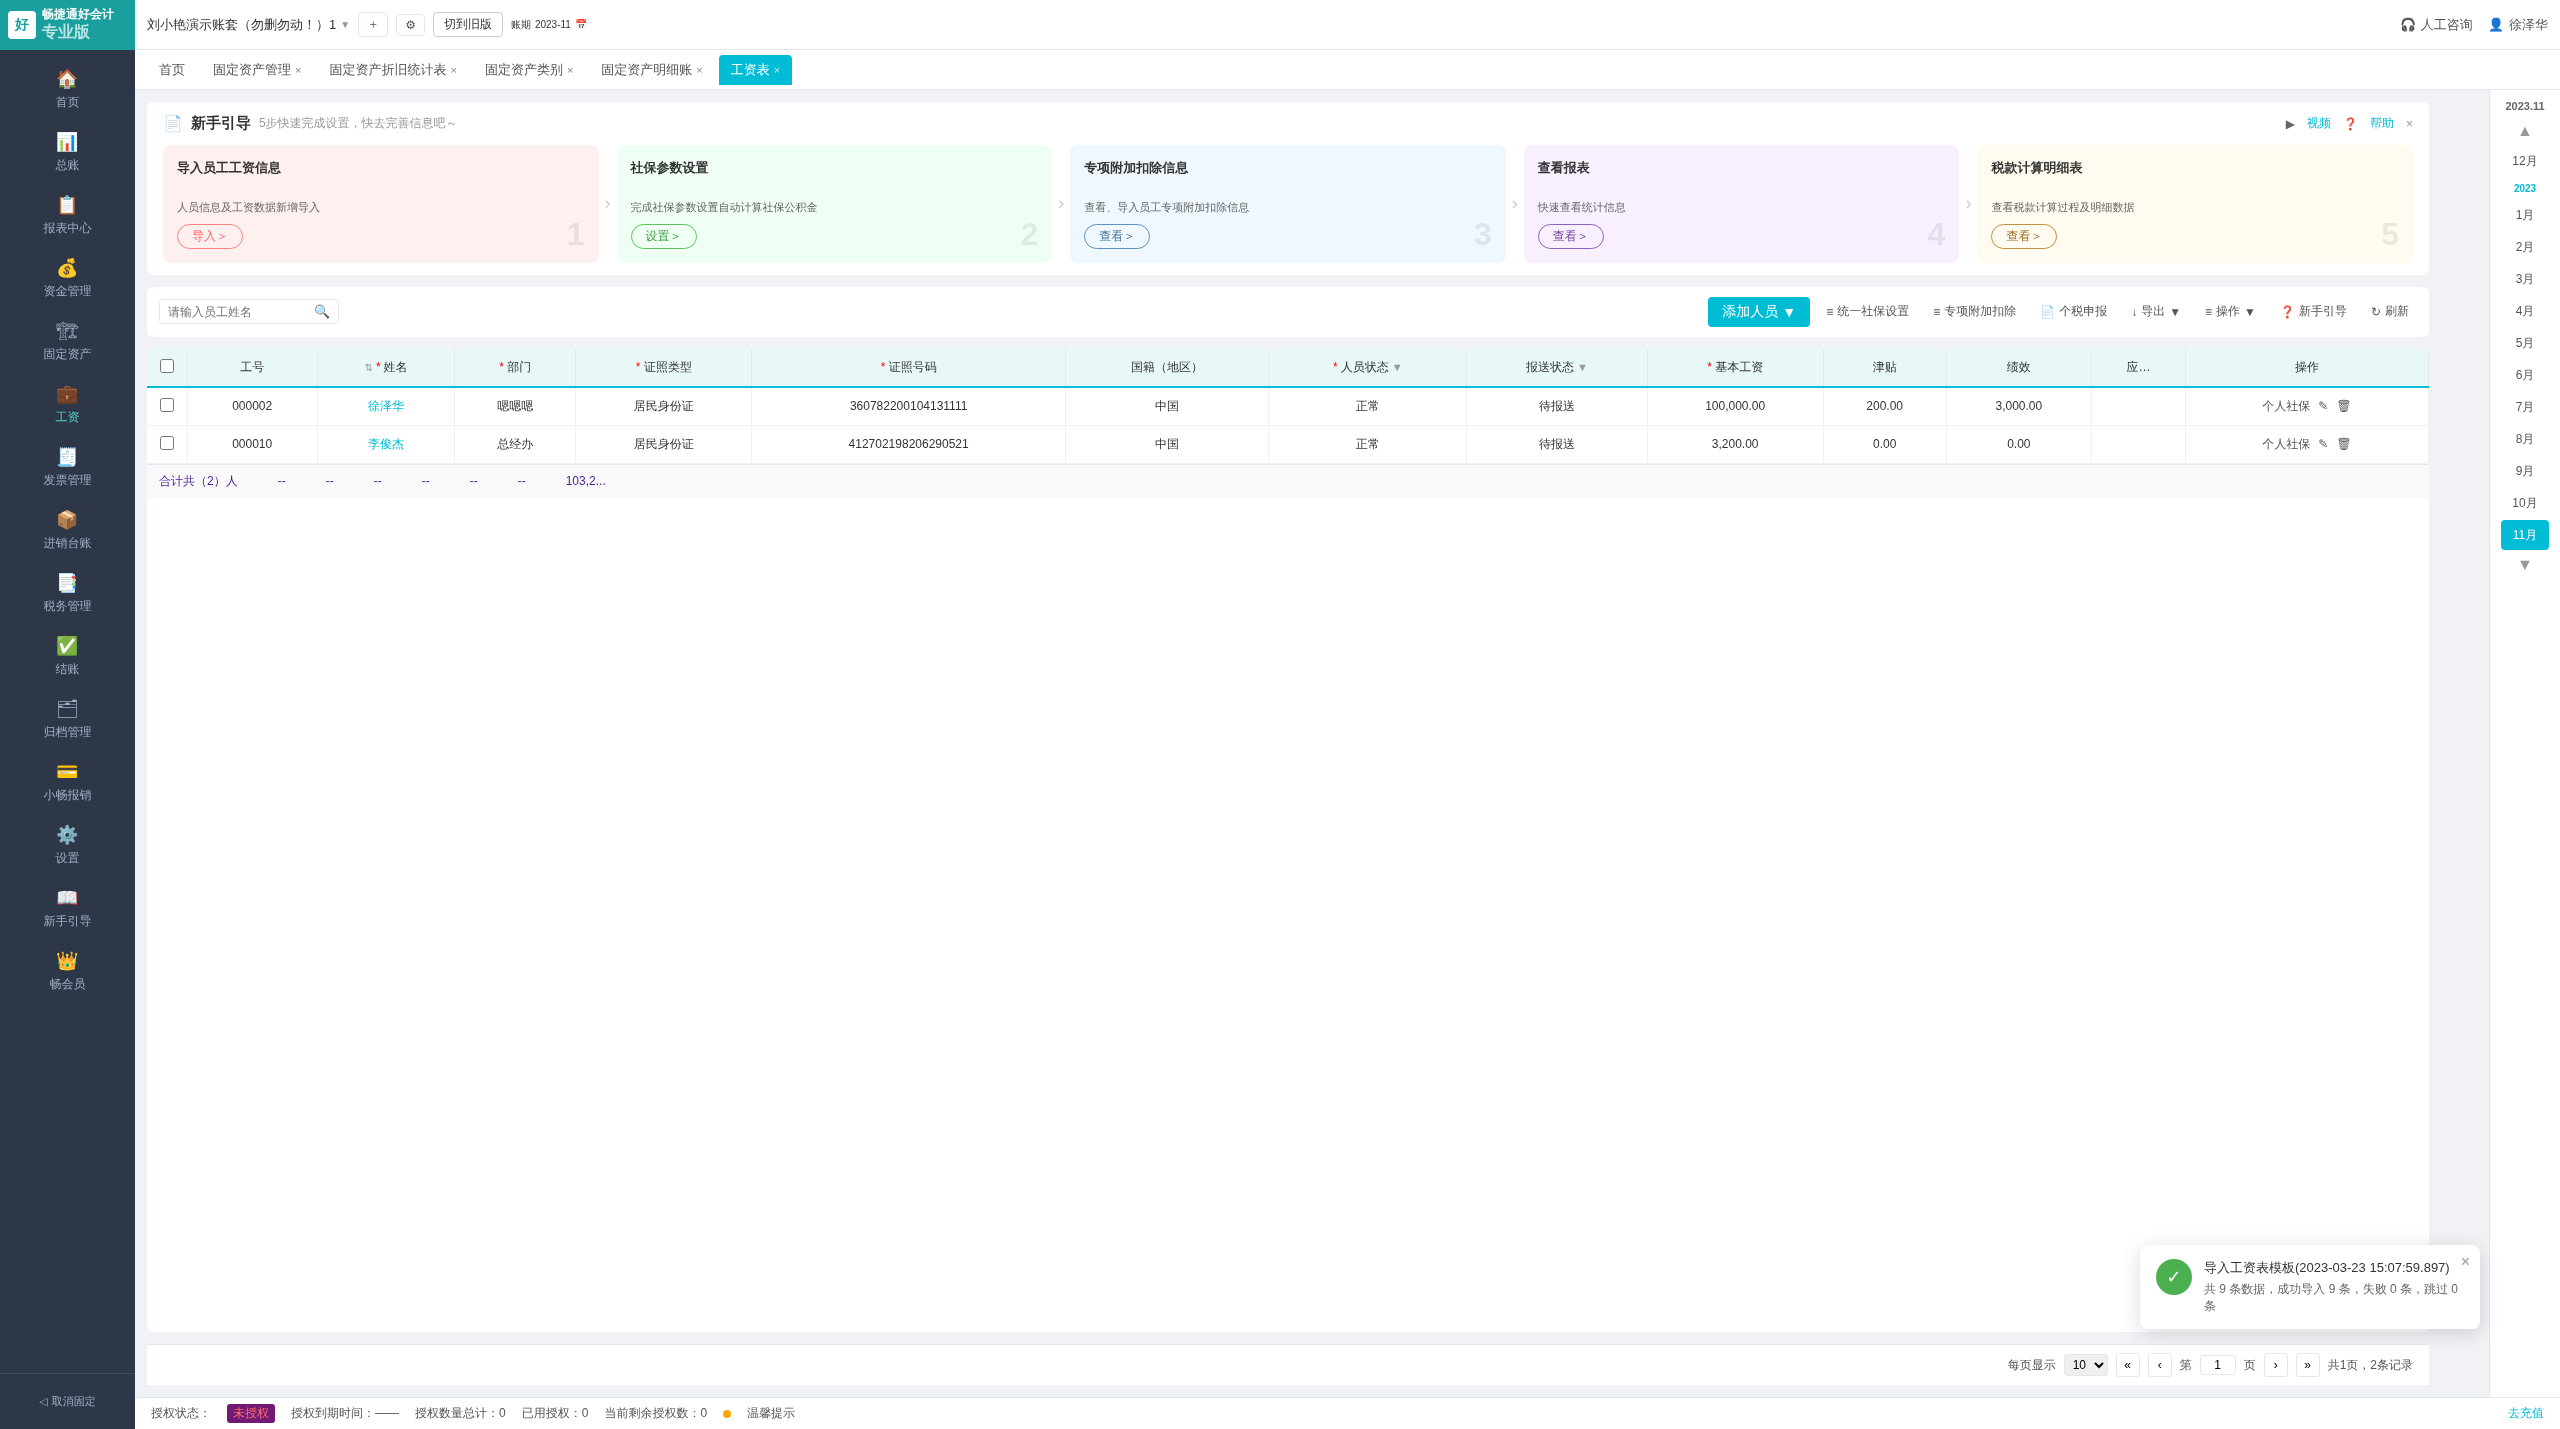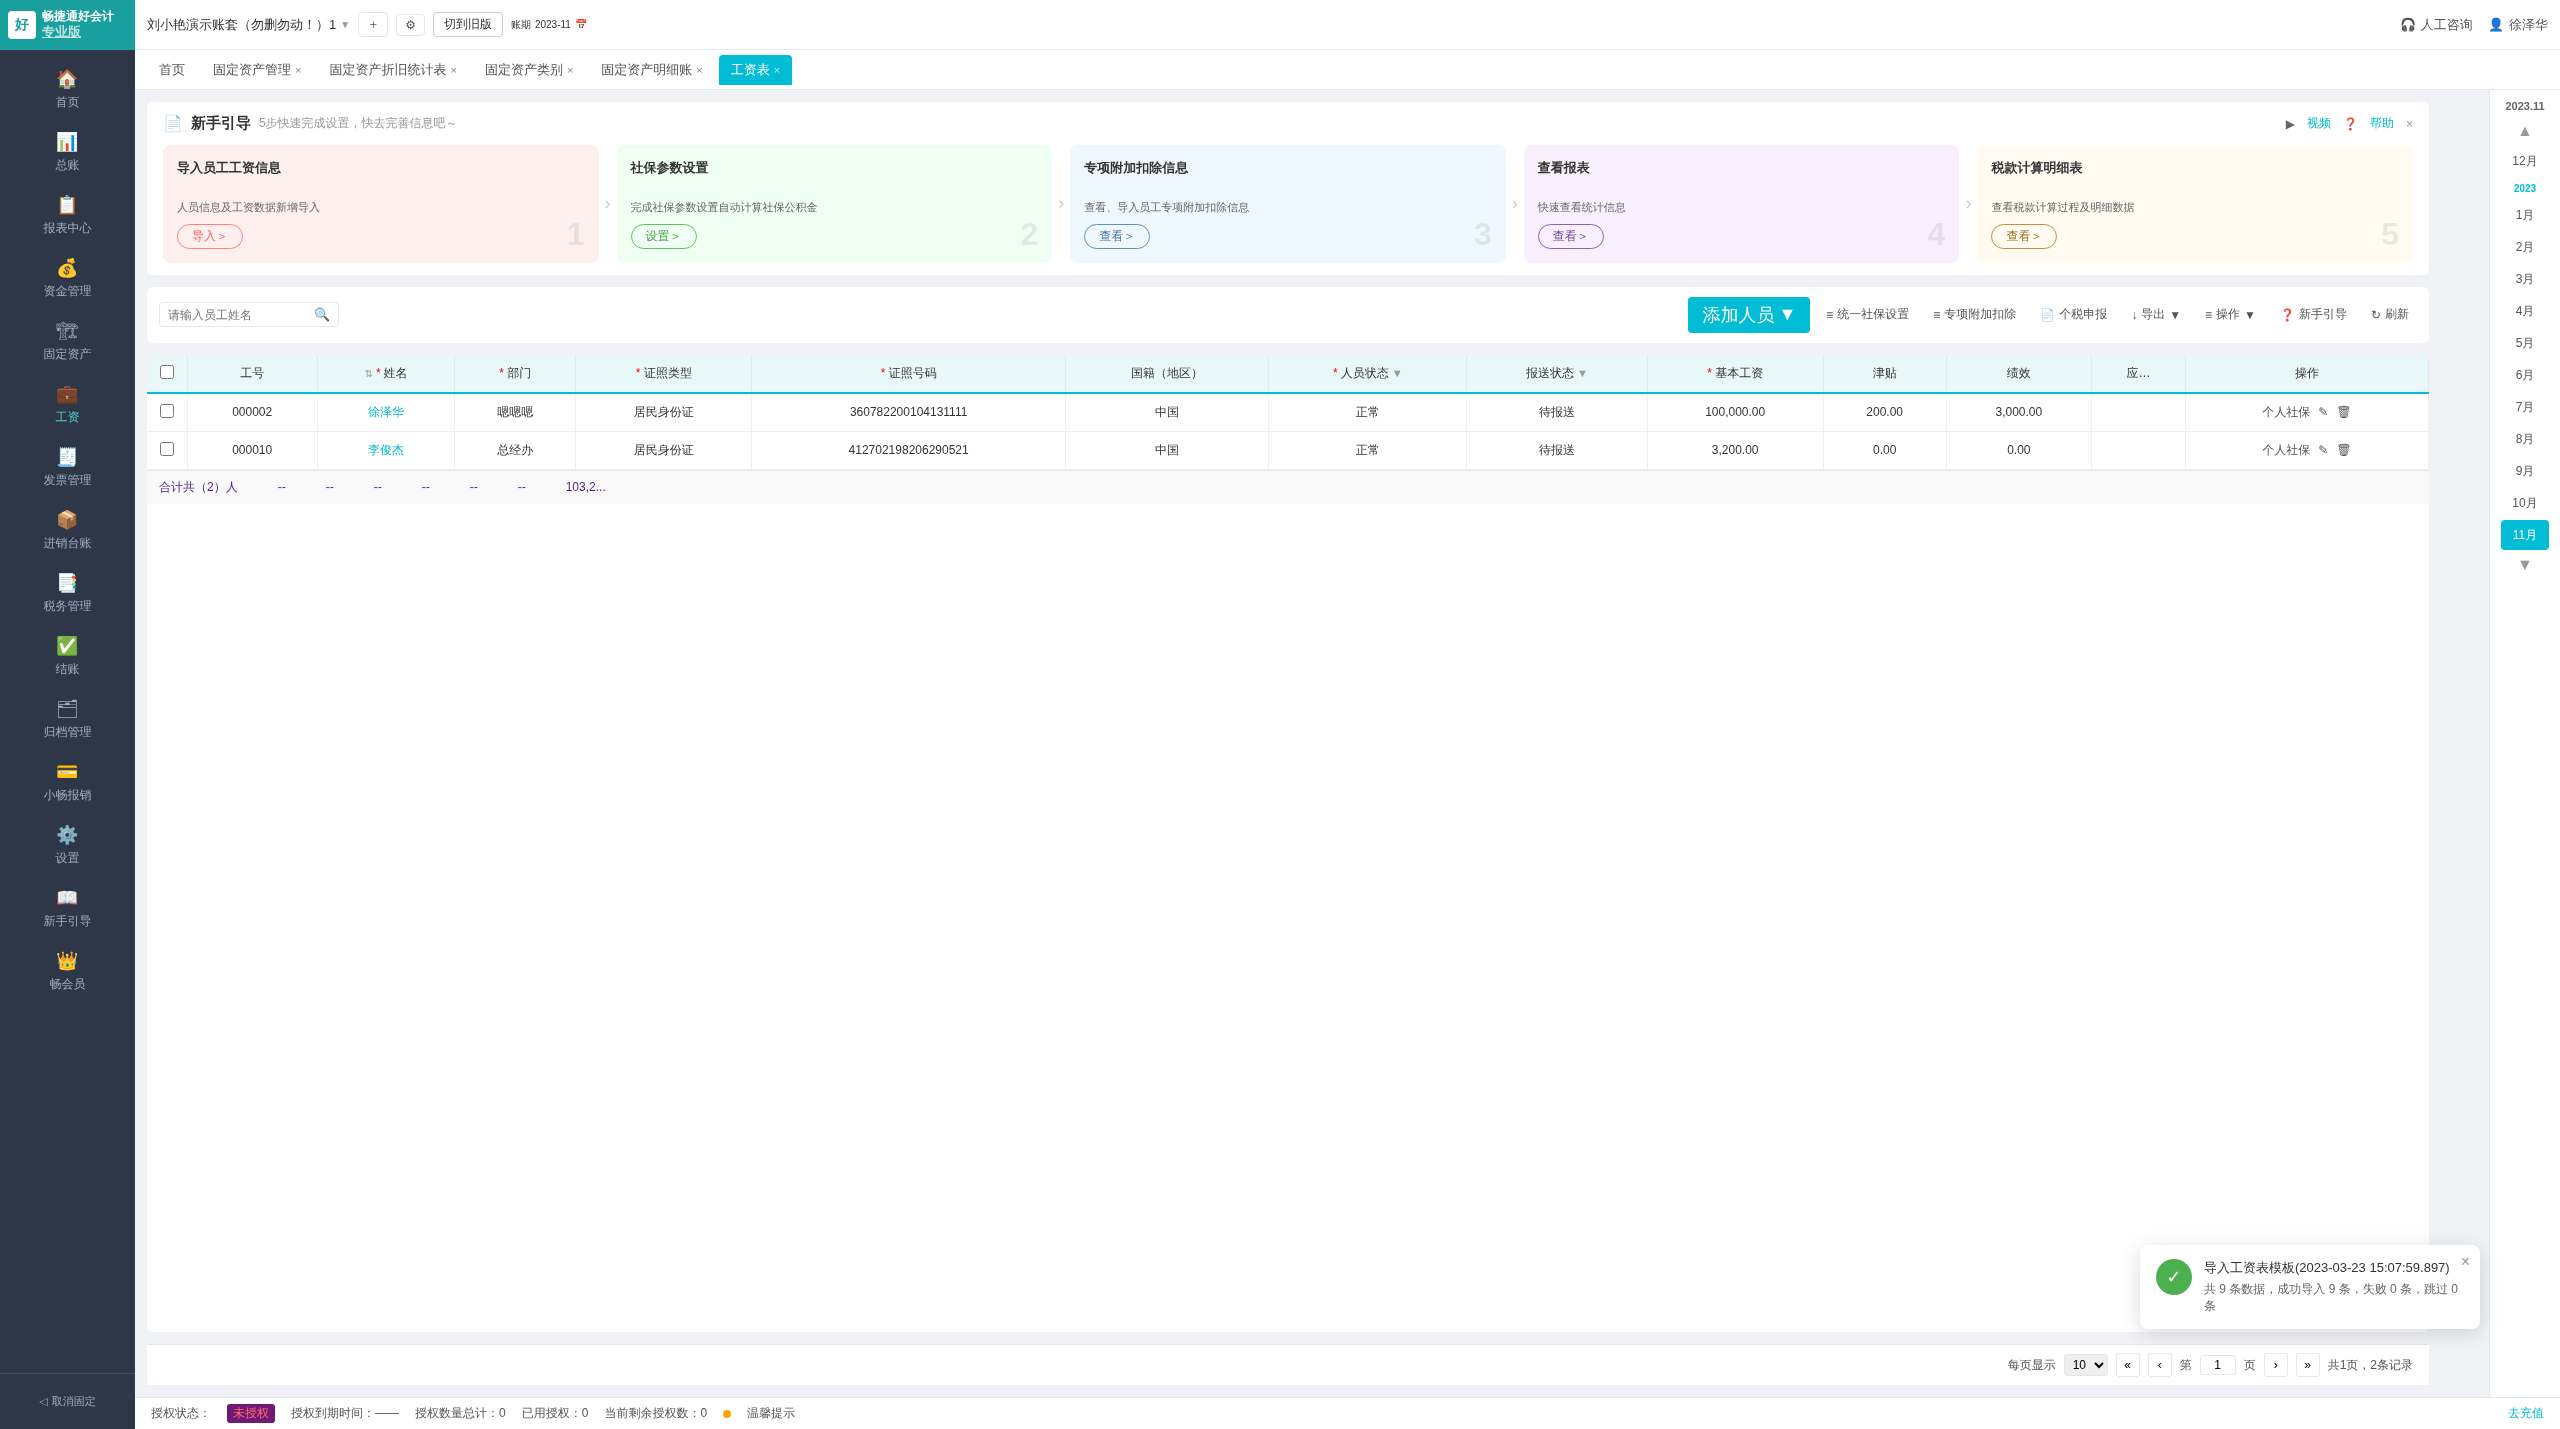--- a/index.html
+++ b/index.html
@@ -29,21 +29,21 @@
     .sidebar-logo-icon {
       width: 28px; height: 28px;
       background: white;
       border-radius: 4px;
       display: flex; align-items: center; justify-content: center;
       color: #1a9f9f;
       font-size: 14px;
       font-weight: bold;
     }
     .sidebar-logo-text { line-height: 1.2; font-size: 12px; }
-    .sidebar-logo-sub { font-size: 13px; color: rgba(255,255,255,0.7); text-decoration: underline; }
+    .sidebar-logo-sub { font-size: 16px; color: rgba(255,255,255,0.7); }
     .sidebar-nav { flex: 1; padding: 8px 0; overflow-y: auto; }
     .sidebar-item {
       display: flex; flex-direction: column; align-items: center;
       padding: 10px 0;
       cursor: pointer;
       color: #a0aec0;
       font-size: 12px;
       gap: 4px;
       transition: background 0.2s;
     }
@@ -178,21 +178,21 @@
     }
     .search-box input { border: none; outline: none; font-size: 12px; color: #999; width: 140px; }
     .search-icon { color: #ccc; font-size: 13px; }
     .toolbar-right { margin-left: auto; display: flex; align-items: center; gap: 8px; }
     .add-btn {
       background: #00bcd4;
       color: white;
       border: none;
       border-radius: 4px;
       padding: 6px 14px;
-      font-size: 18px;
+      font-size: 14px;
       cursor: pointer;
       display: flex; align-items: center; gap: 4px;
     }
     .toolbar-action {
       display: flex; align-items: center; gap: 4px;
       font-size: 12px; color: #555; cursor: pointer;
       padding: 4px 8px;
     }
 
     

